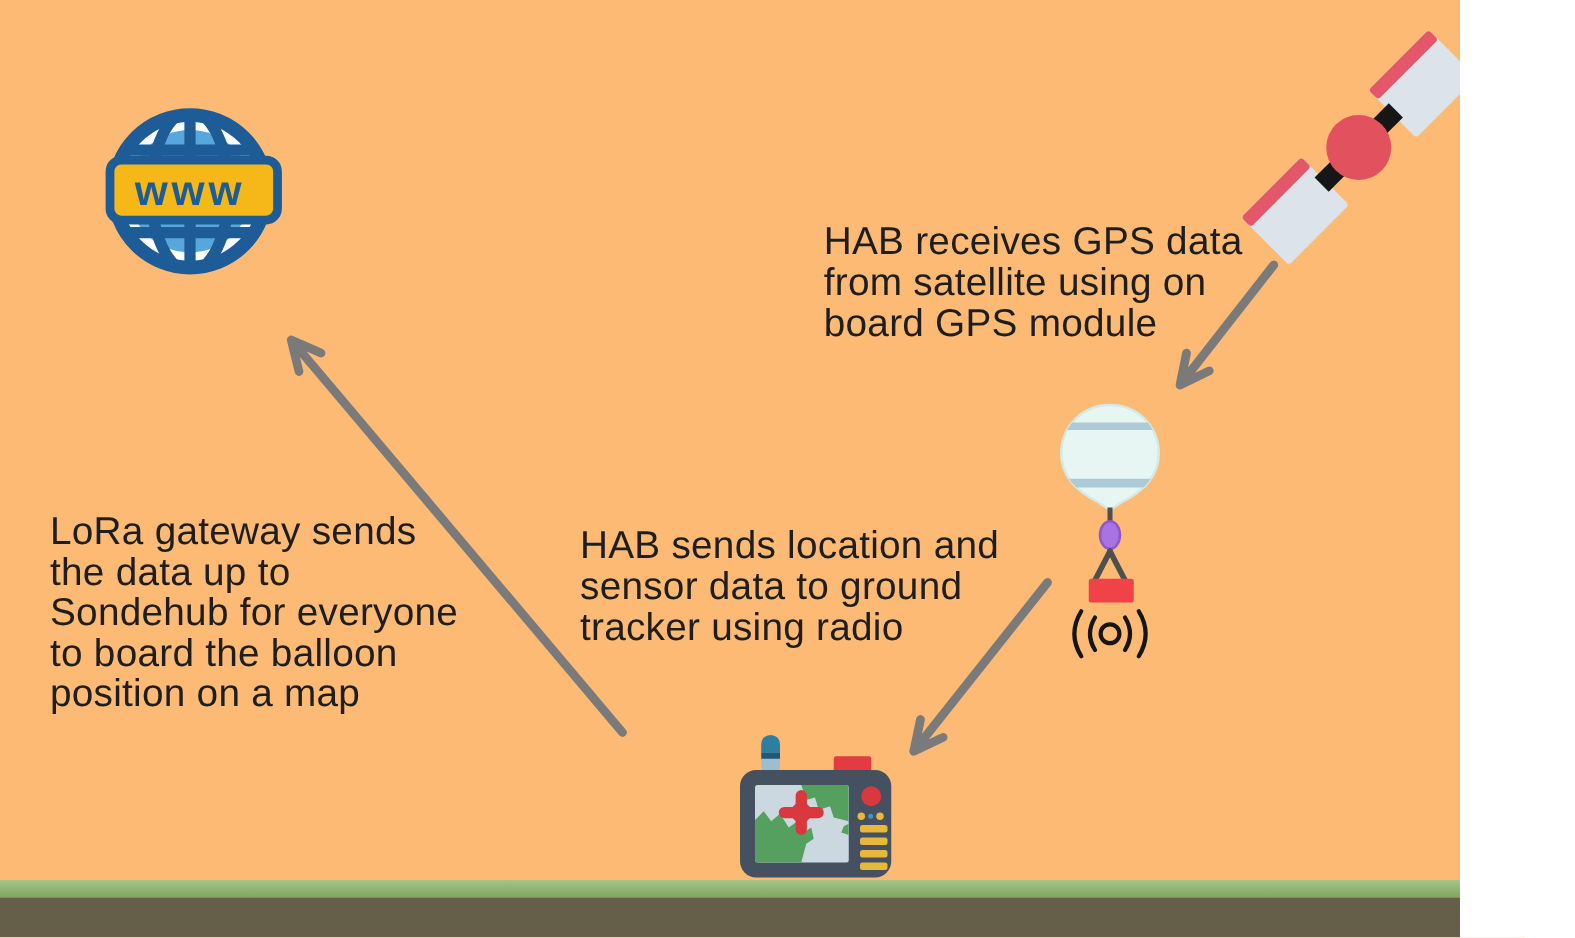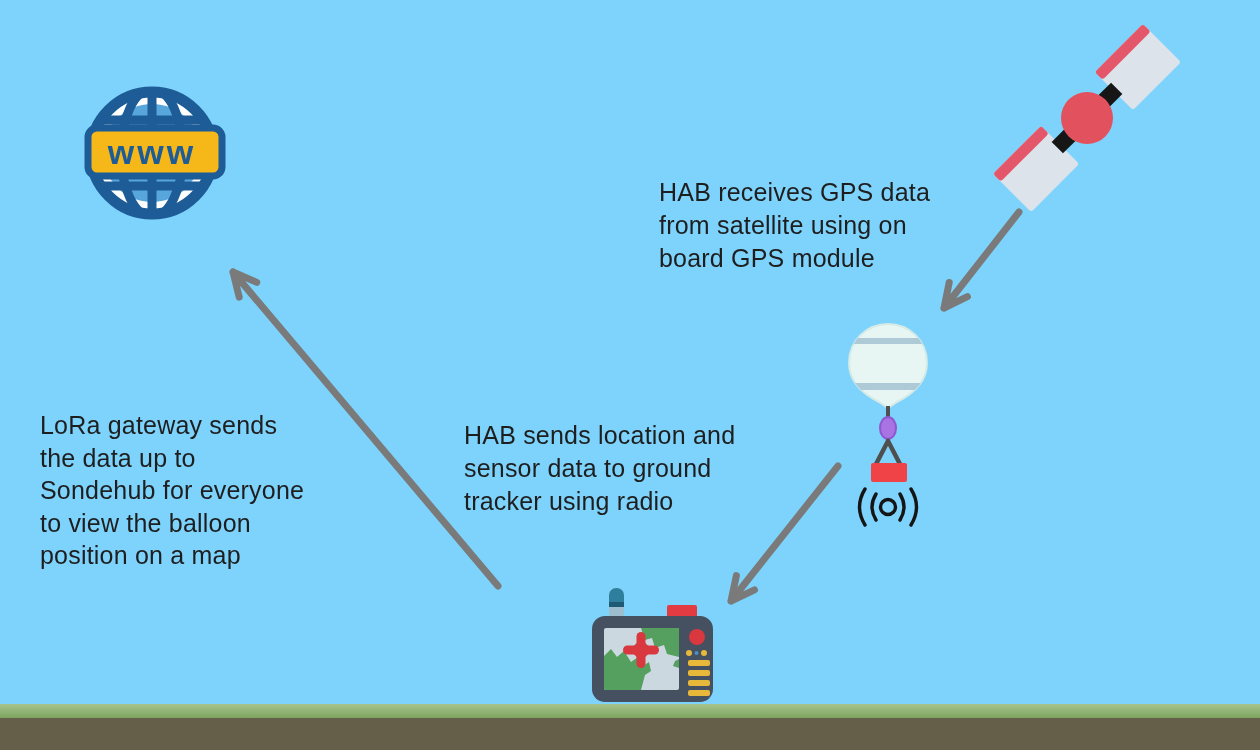--- a/index.html
+++ b/index.html
@@ -1,21 +1,21 @@
 <!DOCTYPE html>
 <html style="--text: #1e1e1e; --arrow: #7a7a7a; --globe-dark-blue: #1d5c97; --globe-light-blue: #58a7dc; --banner-yellow: #f6b719; --satellite-red: #e2525e; --satellite-stripe: #e4566a; --satellite-panel: #dce3ea; --connector-black: #161616; --balloon-fill: #e7f6f3; --balloon-stripe: #aecad6; --string-gray: #4f4f4f; --bead-purple: #a873e3; --bead-border: #8e57ce; --payload-red: #ef4347; --radio-black: #151515; --tracker-body: #455061; --tracker-screen: #cbd8df; --map-green: #55a05f; --marker-red: #d8383e; --button-red: #e23b41; --button-yellow: #e8b83a; --dot-blue: #4a90c4; --antenna-teal: #2e7e9e; --antenna-light: #9dbece; --antenna-band: #1e5a75; --ground-green: #8bb06c; --ground-dark: #655f49;"><head>
 <meta charset="utf-8">
 <style>
   html,body{margin:0;padding:0;background:#fff;}
   .stage{
-    position:relative;width:1260px;height:750px;background:#7dd3fc;overflow:hidden;
+    position:relative;width:1168px;height:750px;background:#fdba74;overflow:hidden;
     font-family:"Liberation Sans",sans-serif;
   }
   .note{
-    position:absolute;white-space:pre-line;font-size:25px;line-height:33px;
+    position:absolute;white-space:pre-line;font-size:31px;line-height:33px;
     color:var(--text,#1e1e1e);letter-spacing:0.2px;
   }
   .note-gps{left:659px;top:176px;}
   .note-lora{left:40px;top:409px;line-height:32.5px;}
   .note-radio{left:464px;top:419px;}
   .icon{position:absolute;}
   .globe-icon{left:77px;top:78px;}
   .satellite-icon{left:990px;top:18px;}
   .balloon-icon{left:835px;top:318px;}
   .tracker-icon{left:585px;top:583px;}
@@ -137,21 +137,21 @@
       <path d="M838,466 L731,601 M736.4,575.6 L731,601 L754.5,589.9" fill="none" stroke-width="7" stroke-linecap="round" stroke-linejoin="round" style="stroke: var(--arrow);"></path>
       <path d="M498,586 L233,272 M256.8,282.4 L233,272 L239.2,297.2" fill="none" stroke-width="7" stroke-linecap="round" stroke-linejoin="round" style="stroke: var(--arrow);"></path>
     </svg>
 
   <div class="note note-gps">HAB receives GPS data
 from satellite using on
 board GPS module</div>
   <div class="note note-lora">LoRa gateway sends
 the data up to
 Sondehub for everyone
-to view the balloon
+to board the balloon
 position on a map</div>
   <div class="note note-radio">HAB sends location and
 sensor data to ground
 tracker using radio</div>
 
   <div class="ground-green"></div>
   <div class="ground-dark"></div>
 </div>
 
 </body></html>

